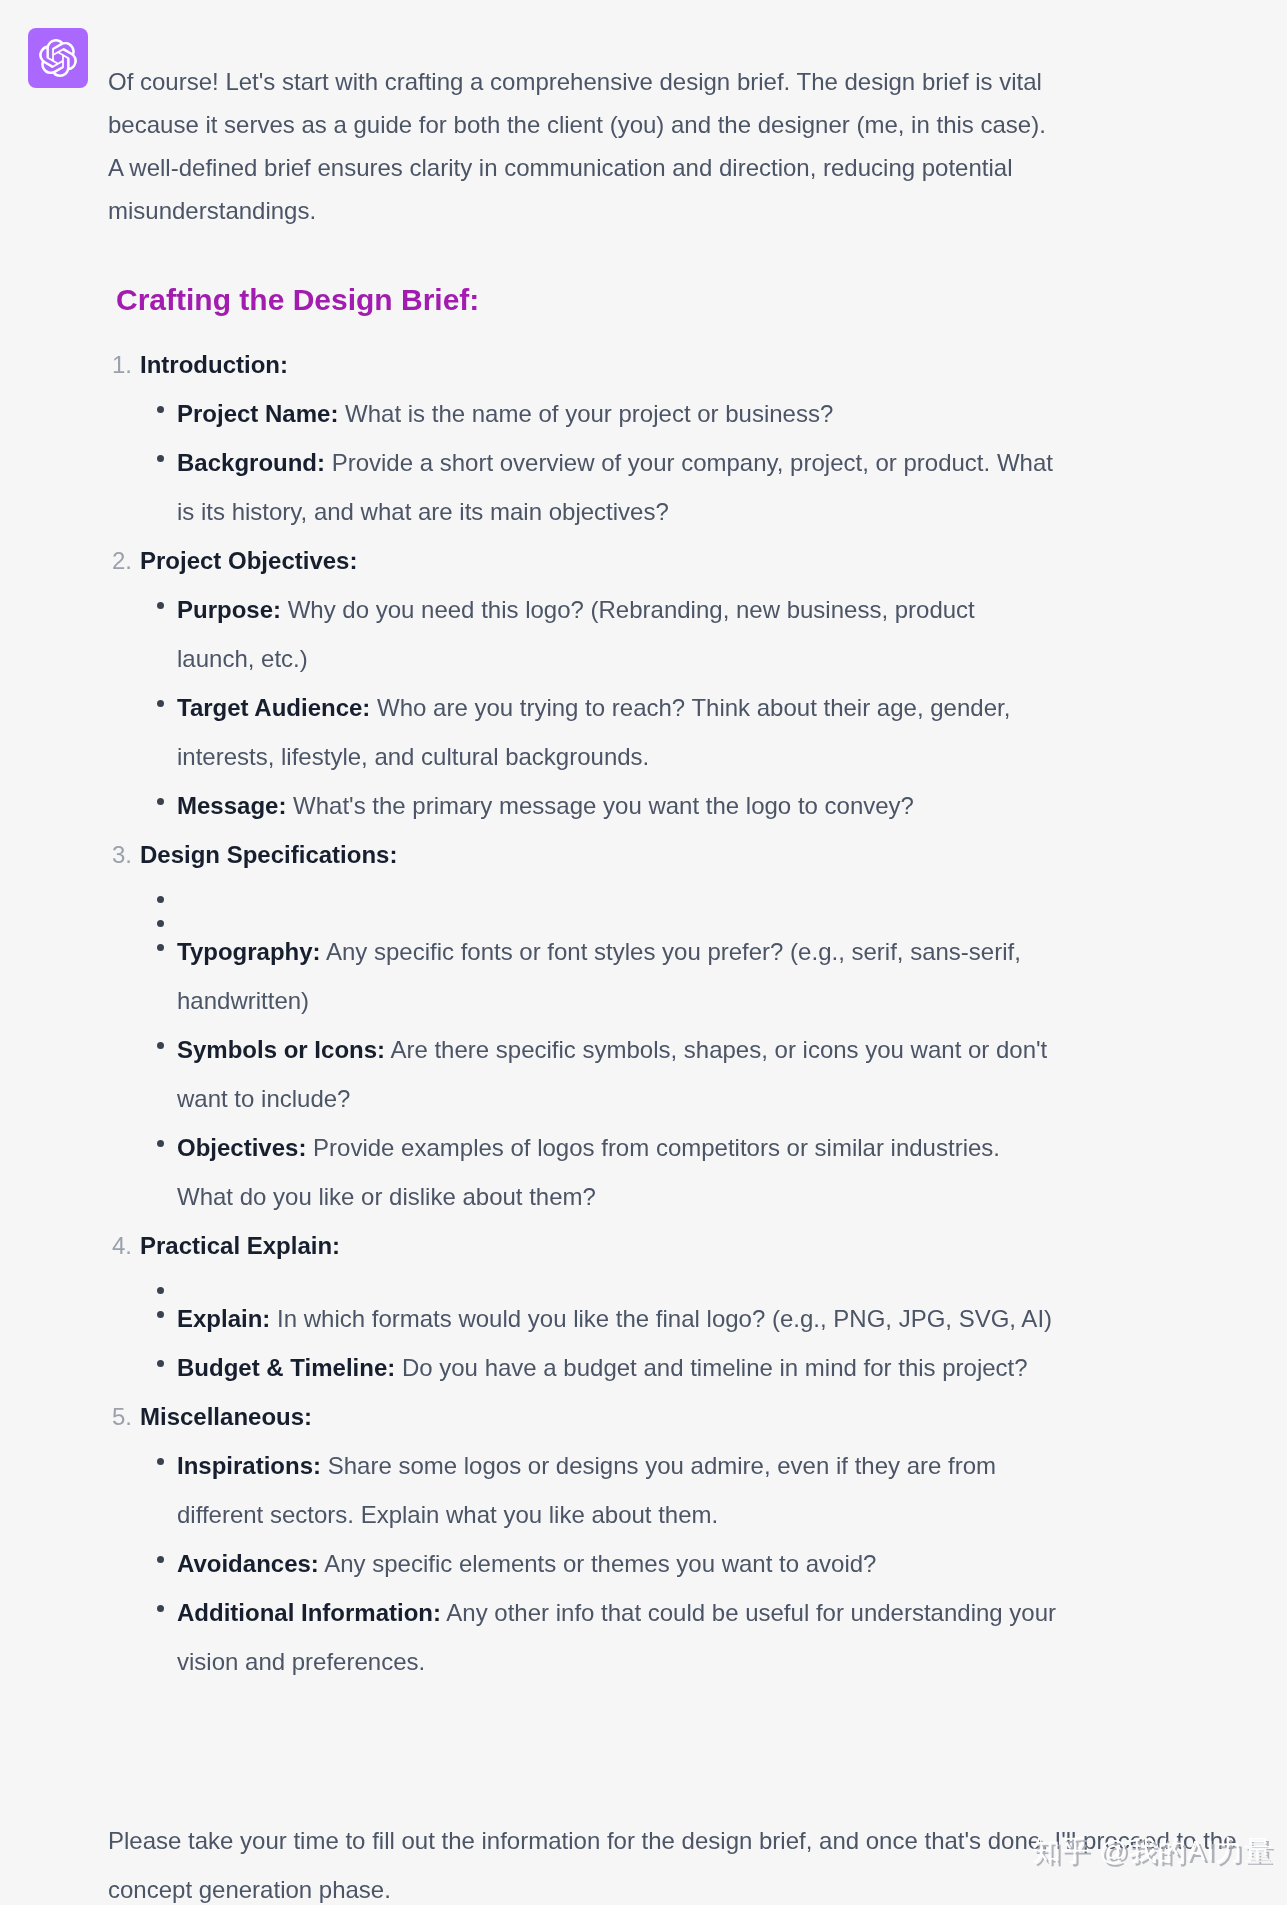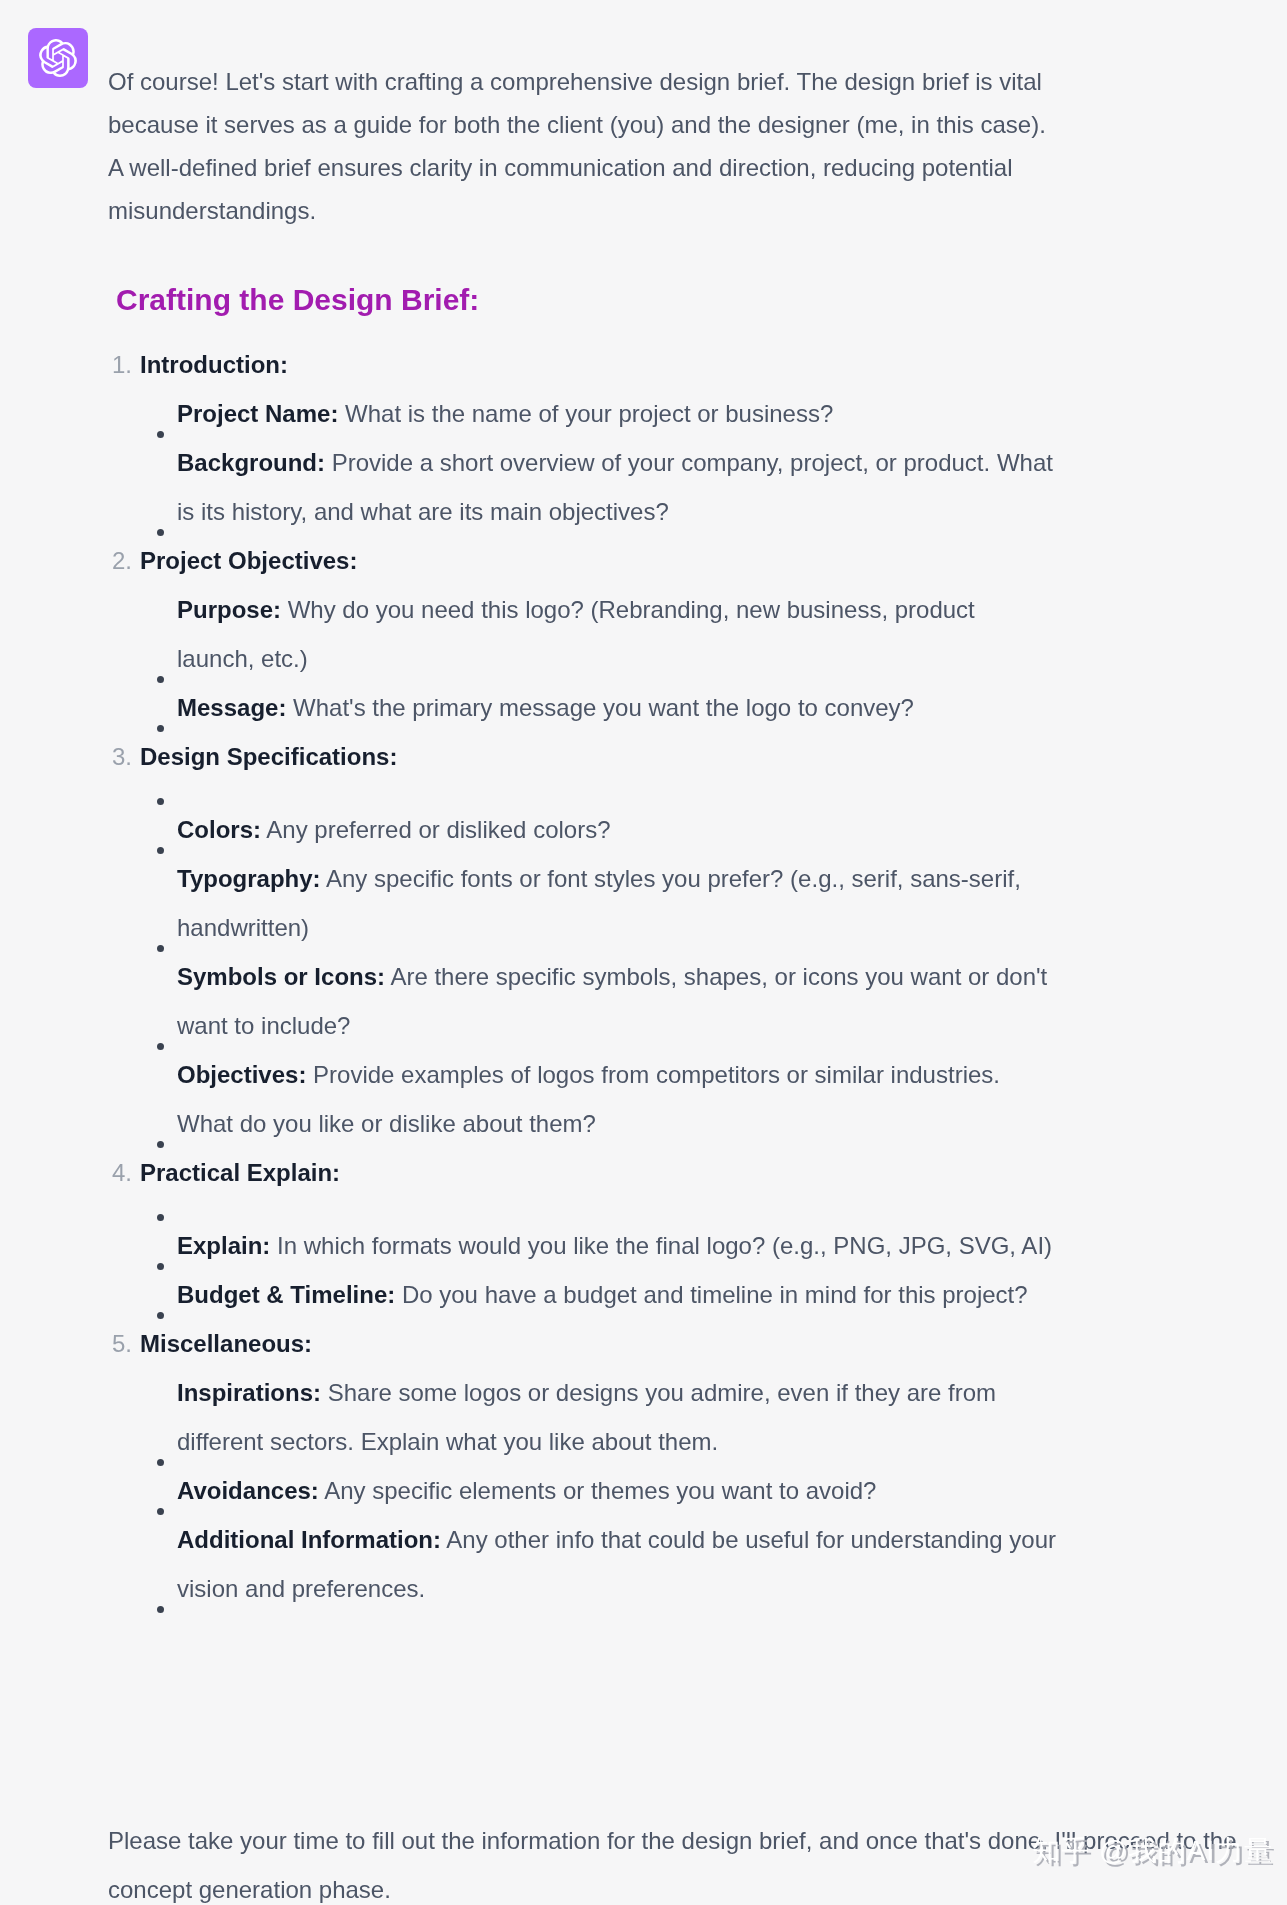--- a/index.html
+++ b/index.html
@@ -25,21 +25,21 @@
     position:absolute;left:116px;top:250px;
     font-size:30px;line-height:40px;font-weight:bold;color:#a21caf;
   }
   .brief-list{
     position:absolute;left:108px;top:340px;width:1060px;
     font-size:24px;line-height:49px;
   }
   .sec-head{display:flex;padding-left:4px;}
   .num{width:28px;flex:0 0 28px;color:#9aa1ac;}
   .sec-title{font-weight:bold;color:#171f2e;}
-  .sub-item{display:flex;margin-left:49px;align-items:flex-end;}
+  .sub-item{display:flex;margin-left:49px;}
   .dot{
     flex:0 0 7px;width:7px;height:7px;border-radius:50%;
     background:#3a4250;margin-top:17px;margin-right:13px;
   }
   .li-text{width:880px;color:#4c5566;}
   .lbl{font-weight:bold;color:#171f2e;}
   .closing{
     position:absolute;left:108px;top:1792px;width:1170px;
     font-size:24px;line-height:49px;color:#4c5566;
   }
@@ -85,34 +85,37 @@
       <div class="sec-head">
         <span class="num">2.</span>
         <span class="sec-title">Project Objectives:</span>
       </div>
       <div class="sub-item">
         <span class="dot"></span>
         <div class="li-text"><span class="lbl">Purpose:</span> Why do you need this logo? (Rebranding, new business, product launch, etc.)</div>
       </div>
       <div class="sub-item">
         <span class="dot"></span>
+        <div class="li-text"><span class="lbl">Target Audience:</span> Who are you trying to reach? Think about their age, gender, interests, lifestyle, and cultural backgrounds.</div>
+      </div>
+      <div class="sub-item">
+        <span class="dot"></span>
         <div class="li-text"><span class="lbl">Message:</span> What's the primary message you want the logo to convey?</div>
       </div>
     </div>
     <div class="section">
       <div class="sec-head">
         <span class="num">3.</span>
         <span class="sec-title">Design Specifications:</span>
       </div>
       <div class="sub-item">
         <span class="dot"></span>
       </div>
       <div class="sub-item">
         <span class="dot"></span>
-        <div class="li-text"><span class="lbl">Colors:</span> Any preferred or disliked colors?</div>
       </div>
       <div class="sub-item">
         <span class="dot"></span>
         <div class="li-text"><span class="lbl">Typography:</span> Any specific fonts or font styles you prefer? (e.g., serif, sans-serif, handwritten)</div>
       </div>
       <div class="sub-item">
         <span class="dot"></span>
         <div class="li-text"><span class="lbl">Symbols or Icons:</span> Are there specific symbols, shapes, or icons you want or don't want to include?</div>
       </div>
       <div class="sub-item">

